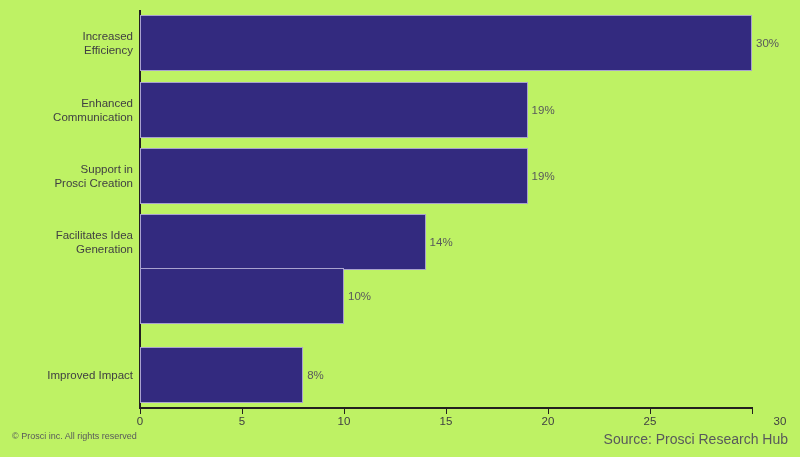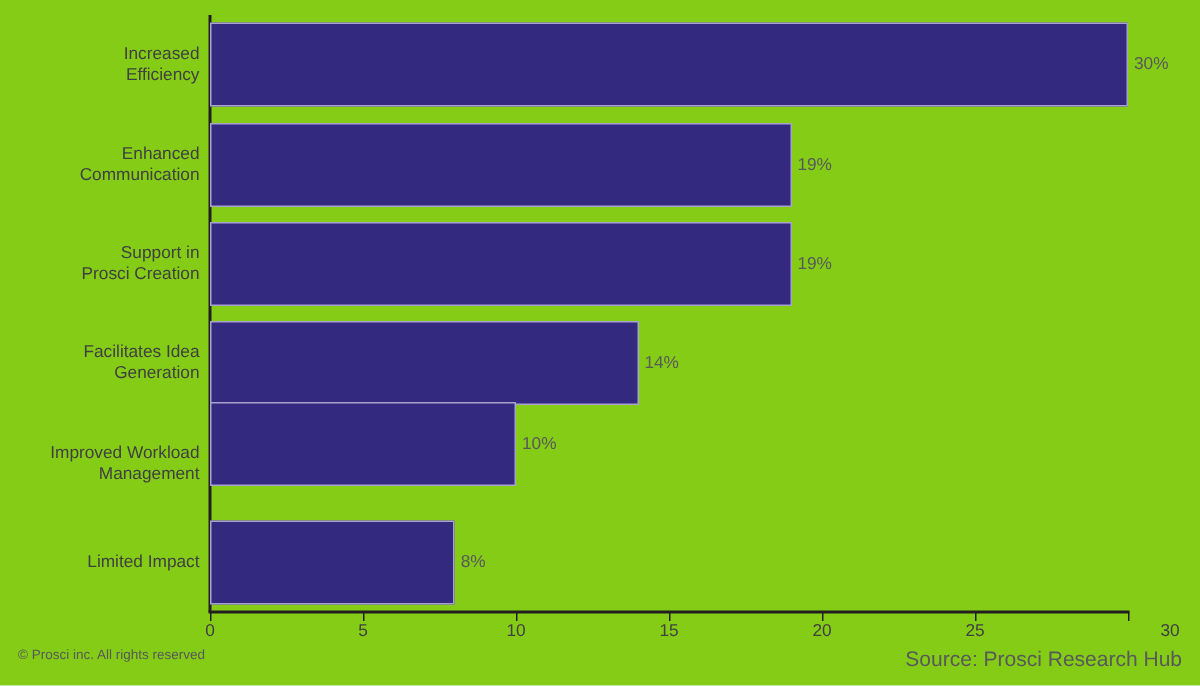--- a/index.html
+++ b/index.html
@@ -9,21 +9,21 @@
   }
   body {
     font-family: "Liberation Sans", sans-serif;
     -webkit-font-smoothing: antialiased;
   }
 
   #chart-root {
     position: relative;
     width: 800px;
     height: 457px;
-    background: #84cc16;
+    background: #bef264;
     overflow: hidden;
   }
 
   
 
   #plot {
     position: absolute;
     left: 140px;
     top: 10px;
     width: 612px;
@@ -150,23 +150,21 @@
 
   <div id="cat-labels">
       <div class="cat-label" style="top: 19.1667px; color: rgb(64, 64, 66);">Increased
 Efficiency</div>
       <div class="cat-label" style="top: 85.5px; color: rgb(64, 64, 66);">Enhanced
 Communication</div>
       <div class="cat-label" style="top: 151.833px; color: rgb(64, 64, 66);">Support in
 Prosci Creation</div>
       <div class="cat-label" style="top: 218.167px; color: rgb(64, 64, 66);">Facilitates Idea
 Generation</div>
-      <div class="cat-label" style="top: 284.5px; color: rgb(64, 64, 66);">Improved Workload
-Management</div>
-      <div class="cat-label" style="top: 357.833px; color: rgb(64, 64, 66);">Limited Impact</div>
+      <div class="cat-label" style="top: 357.833px; color: rgb(64, 64, 66);">Improved Impact</div>
     </div>
 
   <div id="y-axis-spine"></div>
   <div id="x-axis-spine"></div>
 
   <div id="plot">
       <div class="bar-row" style="top: 5.16667px; height: 56px;">
         <div class="bar" style="width: 612px; background: rgb(51, 42, 127); border-color: rgb(169, 162, 206);"></div>
         <div class="bar-value" style="left: 612px; color: rgb(88, 89, 91);">30%</div>
       </div>

